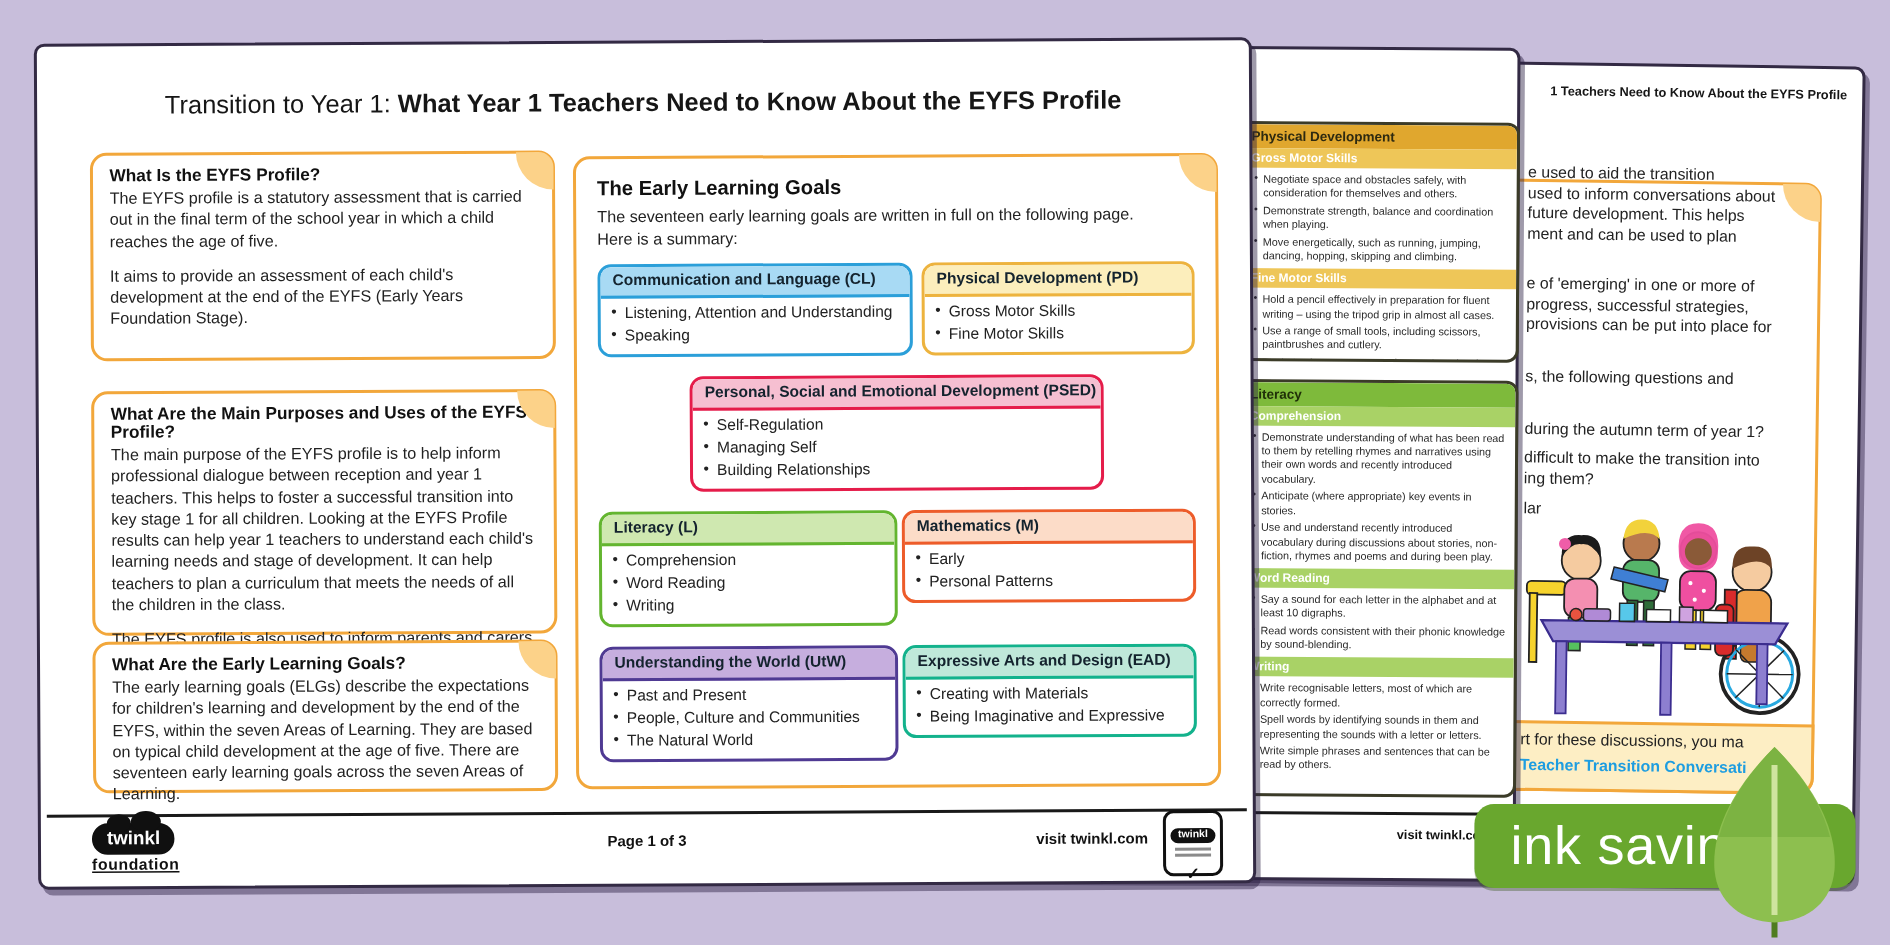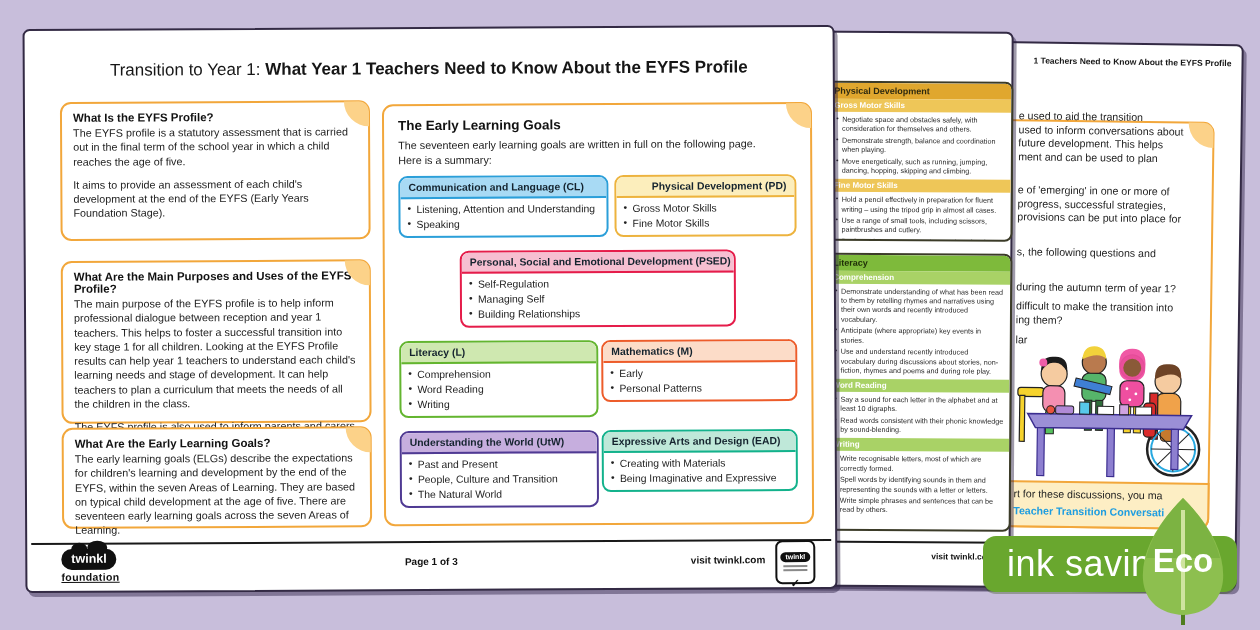--- a/index.html
+++ b/index.html
@@ -46,21 +46,21 @@
   .elg-row.first{margin-top:9px;}
   .elg-row.center{justify-content:center;}
   .card{border:2px solid;border-radius:9px;background:#fff;align-self:flex-start;overflow:hidden;}
   .card .hd{font-weight:bold;font-size:10.4px;padding:4px 8px;border-bottom:2px solid;white-space:nowrap;color:#14232e;}
   .card ul{list-style:none;margin:5px 0 6px 0;padding:0 7px;}
   .card li{font-size:10.4px;margin:4px 0;padding-left:9px;position:relative;color:#222;}
   .card li::before{content:"•";position:absolute;left:0;top:-1px;}
   .w-cl{width:206px;}  .w-pd{width:178px;}  .w-psed{width:272px;}
   .w-h{width:195px;}   .w-h2{width:192px;}
   .c-cl{border-color:#2b9fd9;}   .c-cl .hd{background:#a8daf4;border-color:#2b9fd9;}
-  .c-pd{border-color:#edb33e;}   .c-pd .hd{background:#fceebc;border-color:#edb33e;text-align:right;}
+  .c-pd{border-color:#edb33e;}   .c-pd .hd{background:#fceebc;border-color:#edb33e;}
   .c-psed{border-color:#e51c4a;} .c-psed .hd{background:#f6bfd1;border-color:#e51c4a;}
   .c-l{border-color:#63b52f;}    .c-l .hd{background:#cfe8b0;border-color:#63b52f;}
   .c-m{border-color:#ed5c2a;}    .c-m .hd{background:#fcdcc8;border-color:#ed5c2a;}
   .c-utw{border-color:#4f3a93;}  .c-utw .hd{background:#c6aede;border-color:#4f3a93;}
   .c-ead{border-color:#13b28c;}  .c-ead .hd{background:#bfe8d9;border-color:#13b28c;}
 
   .p1-rule{position:absolute;top:512px;left:4px;right:4px;border-top:2.5px solid #191919;}
   .p1-pagenum{position:absolute;top:527px;left:0;right:0;text-align:center;font-size:10px;font-weight:bold;color:#111;}
   .p1-visit{position:absolute;top:527px;right:70px;font-size:10px;font-weight:bold;color:#111;}
   .logo{position:absolute;left:34px;top:518px;width:95px;}
@@ -225,21 +225,21 @@
       <li>Begin to show accuracy and care when drawing.</li>
     </ul>
   </div>
 
   <div class="p2-card" id="p2-lit">
     <div class="p2-band band-green">Literacy</div>
     <div class="p2-sub sub-green">Comprehension</div>
     <ul>
       <li>Demonstrate understanding of what has been read to them by retelling rhymes and narratives using their own words and recently introduced vocabulary.</li>
       <li>Anticipate (where appropriate) key events in stories.</li>
-      <li>Use and understand recently introduced vocabulary during discussions about stories, non-fiction, rhymes and poems and during role play.</li>
+      <li>Use and understand recently introduced vocabulary during discussions about stories, non-fiction, rhymes and poems and during been play.</li>
     </ul>
     <div class="p2-sub sub-green">Word Reading</div>
     <ul>
       <li>Say a sound for each letter in the alphabet and at least 10 digraphs.</li>
       <li>Read words consistent with their phonic knowledge by sound-blending.</li>
     </ul>
     <div class="p2-sub sub-green">Writing</div>
     <ul>
       <li>Write recognisable letters, most of which are correctly formed.</li>
       <li>Spell words by identifying sounds in them and representing the sounds with a letter or letters.</li>
@@ -326,21 +326,21 @@
           <li>Personal Patterns</li>
         </ul>
       </div>
     </div>
 
     <div class="elg-row">
       <div class="card c-utw w-h">
         <div class="hd">Understanding the World (UtW)</div>
         <ul>
           <li>Past and Present</li>
-          <li>People, Culture and Transition</li>
+          <li>People, Culture and Communities</li>
           <li>The Natural World</li>
         </ul>
       </div>
       <div class="card c-ead w-h2">
         <div class="hd">Expressive Arts and Design (EAD)</div>
         <ul>
           <li>Creating with Materials</li>
           <li>Being Imaginative and Expressive</li>
         </ul>
       </div>
@@ -367,14 +367,13 @@
 <div class="eco">
   <div class="eco-banner">
     <span class="label">ink saving</span>
   </div>
   <svg class="eco-leaf" viewBox="0 0 124 138">
     <line x1="62" y1="10" x2="62" y2="133" stroke="#4f7d1f" stroke-width="4"></line>
     <path d="M62 6 C90 34 104 62 102 88 C100 110 84 122 62 123 C40 122 24 110 22 88 C20 62 34 34 62 6 Z" fill="#8dbf4f"></path>
     <path d="M62 6 C82 26 94 46 99 66 L25 66 C30 46 42 26 62 6 Z" fill="#7cb342"></path>
     <line x1="62" y1="18" x2="62" y2="118" stroke="#cfe49f" stroke-width="4"></line>
   </svg>
-  <div class="eco-text">Eco</div>
 </div>
 
 </body></html>

